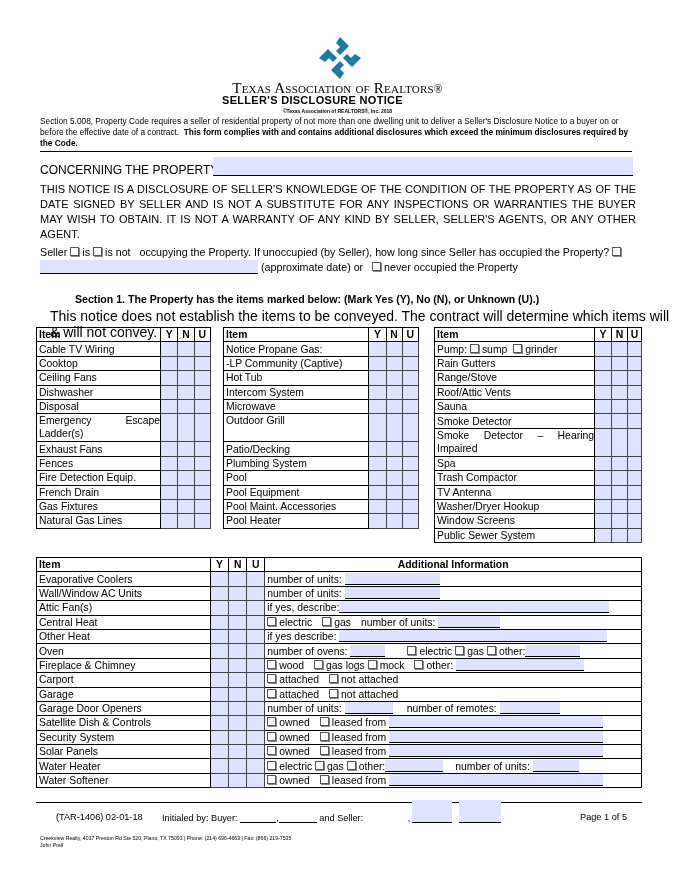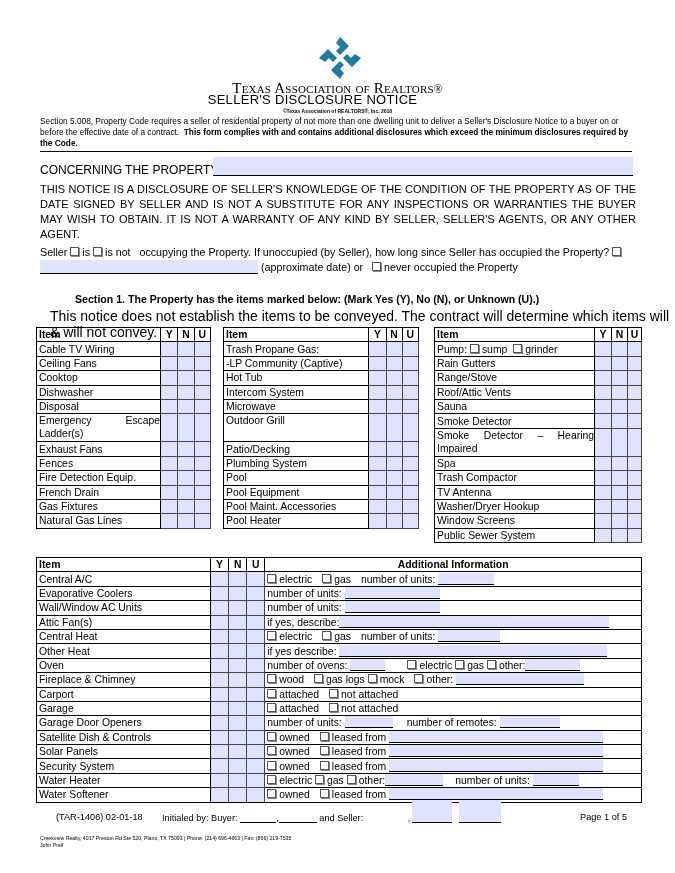--- a/index.html
+++ b/index.html
@@ -2,21 +2,21 @@
 <html><head>
 <meta charset="utf-8">
 <style>
   html, body { margin:0; padding:0; background:#ffffff; }
   body { width:675px; height:873px; position:relative; overflow:hidden; font-family:"Liberation Sans", sans-serif; color:#000; }
   .abs { position:absolute; }
   .fill { background:#dfe3ff; }
   .logo-wrap { left:318px; top:36px; width:44px; height:44px; }
   .org-name { left:0; width:675px; top:80px; text-align:center; font-family:"Liberation Serif", serif; font-size:15px; letter-spacing:0.2px; line-height:16px; }
   .org-name .sm { font-size:11.5px; }
-  .form-title { left:0; width:625px; top:93px; text-align:center; font-weight:normal; font-size:13px; letter-spacing:0.3px; line-height:14px; }
+  .form-title { left:0; width:625px; top:93px; text-align:center; font-weight:bold; font-size:11px; letter-spacing:0.3px; line-height:14px; }
   .copyright { left:0; width:675px; top:108px; text-align:center; font-size:5px; font-weight:bold; line-height:6px; }
   .intro { left:40px; width:592px; top:116px; font-size:8.3px; line-height:11px; }
   .hr { height:1px; background:#000; }
   .concerning { left:40px; top:163px; font-size:12px; }
   .prop-field { left:213px; top:157px; width:420px; height:18px; border-bottom:1px solid #000; }
   .notice { left:40px; width:596px; top:182px; font-size:11px; line-height:15px; text-align:justify; text-align-last:left; }
   .occupy { left:40px; width:596px; top:245px; font-size:10.7px; line-height:15px; }
   .cb { display:inline-block; width:7px; height:7px; border:1px solid #555; background:#fff; box-shadow:1px 1px 0 #888; vertical-align:0px; margin-right:3px; }
   .date-field { display:inline-block; width:218px; height:13px; border-bottom:1px solid #000; vertical-align:-3px; }
   .sec1 { left:40px; top:293px; font-size:10.6px; font-weight:bold;padding-left:35px; }
@@ -101,27 +101,27 @@
   </tr>
     </thead>
   <tbody>
       <tr>
         <td>Cable TV Wiring</td>
         <td class="b"></td>
         <td class="b"></td>
         <td class="b"></td>
       </tr>
       <tr>
+        <td>Cooktop</td>
+        <td class="b"></td>
+        <td class="b"></td>
+        <td class="b"></td>
+      </tr>
+      <tr>
         <td>Ceiling Fans</td>
-        <td class="b"></td>
-        <td class="b"></td>
-        <td class="b"></td>
-      </tr>
-      <tr>
-        <td>Cooktop</td>
         <td class="b"></td>
         <td class="b"></td>
         <td class="b"></td>
       </tr>
       <tr>
         <td>Dishwasher</td>
         <td class="b"></td>
         <td class="b"></td>
         <td class="b"></td>
       </tr>
@@ -186,21 +186,21 @@
   <thead>
       <tr>
     <th>Item</th>
     <th class="c">Y</th>
     <th class="c">N</th>
     <th class="c">U</th>
   </tr>
     </thead>
   <tbody>
       <tr>
-        <td>Trash Propane Gas:</td>
+        <td>Notice Propane Gas:</td>
         <td class="b"></td>
         <td class="b"></td>
         <td class="b"></td>
       </tr>
       <tr>
         <td>-LP Community (Captive)</td>
         <td class="b"></td>
         <td class="b"></td>
         <td class="b"></td>
       </tr>
@@ -376,27 +376,20 @@
       <tr>
     <th>Item</th>
     <th class="c">Y</th>
     <th class="c">N</th>
     <th class="c">U</th>
     <th class="c">Additional Information</th>
   </tr>
     </thead>
   <tbody id="addBody">
       <tr>
-        <td>Central A/C</td>
-        <td class="b"></td>
-        <td class="b"></td>
-        <td class="b"></td>
-        <td><span class="cb"></span><span>electric</span><span class="gap"></span><span class="cb"></span><span>gas</span><span class="gap"></span><span>number of units:</span> <span class="in" style="width:56px"></span></td>
-      </tr>
-      <tr>
         <td>Evaporative Coolers</td>
         <td class="b"></td>
         <td class="b"></td>
         <td class="b"></td>
         <td><span>number of units:</span> <span class="in" style="width:95px"></span></td>
       </tr>
       <tr>
         <td>Wall/Window AC Units</td>
         <td class="b"></td>
         <td class="b"></td>
@@ -460,28 +453,28 @@
         <td><span>number of units:</span> <span class="in" style="width:48px"></span><span style="display:inline-block;width:14px"></span><span>number of remotes:</span> <span class="in" style="width:60px"></span></td>
       </tr>
       <tr>
         <td>Satellite Dish &amp; Controls</td>
         <td class="b"></td>
         <td class="b"></td>
         <td class="b"></td>
         <td><span class="cb"></span><span>owned</span><span class="gap"></span><span class="cb"></span><span>leased from</span> <span class="in" style="width:214px"></span></td>
       </tr>
       <tr>
+        <td>Security System</td>
+        <td class="b"></td>
+        <td class="b"></td>
+        <td class="b"></td>
+        <td><span class="cb"></span><span>owned</span><span class="gap"></span><span class="cb"></span><span>leased from</span> <span class="in" style="width:214px"></span></td>
+      </tr>
+      <tr>
         <td>Solar Panels</td>
-        <td class="b"></td>
-        <td class="b"></td>
-        <td class="b"></td>
-        <td><span class="cb"></span><span>owned</span><span class="gap"></span><span class="cb"></span><span>leased from</span> <span class="in" style="width:214px"></span></td>
-      </tr>
-      <tr>
-        <td>Security System</td>
         <td class="b"></td>
         <td class="b"></td>
         <td class="b"></td>
         <td><span class="cb"></span><span>owned</span><span class="gap"></span><span class="cb"></span><span>leased from</span> <span class="in" style="width:214px"></span></td>
       </tr>
       <tr>
         <td>Water Heater</td>
         <td class="b"></td>
         <td class="b"></td>
         <td class="b"></td>

